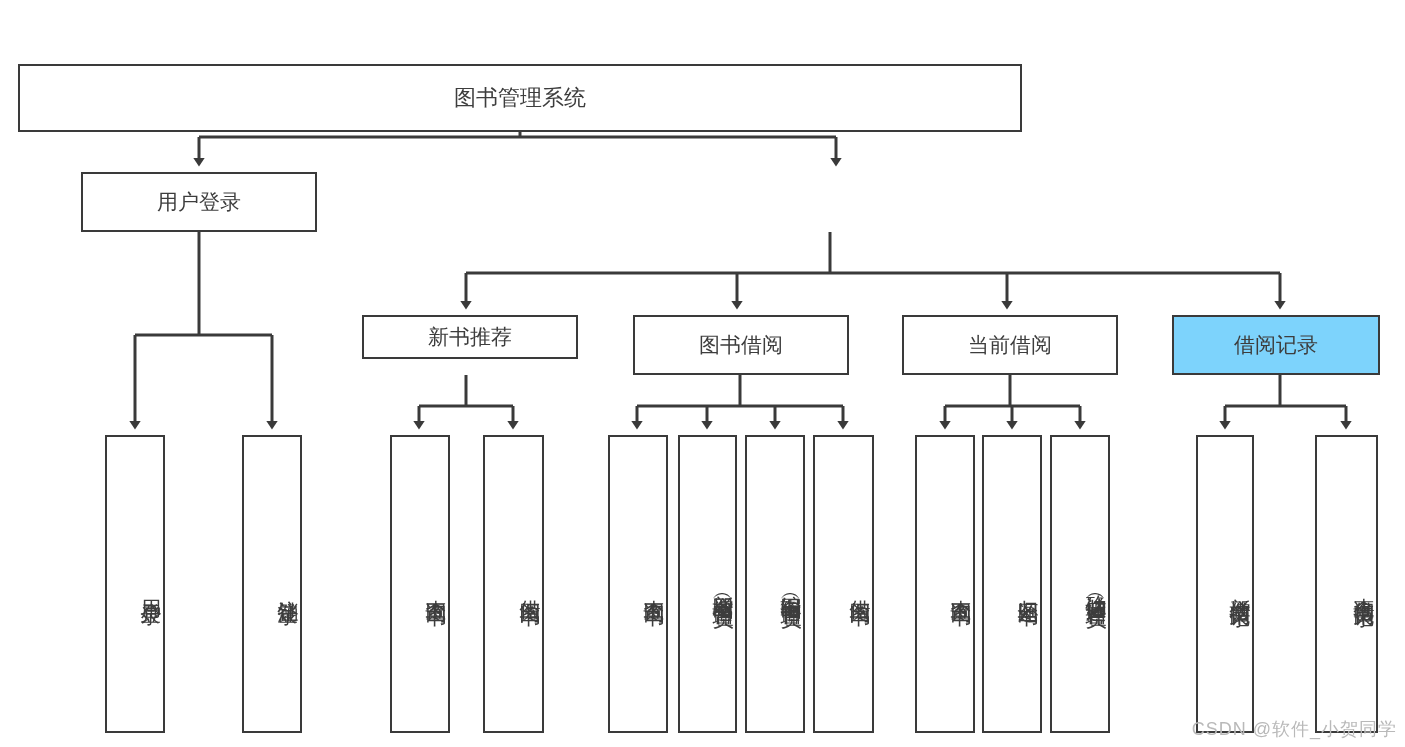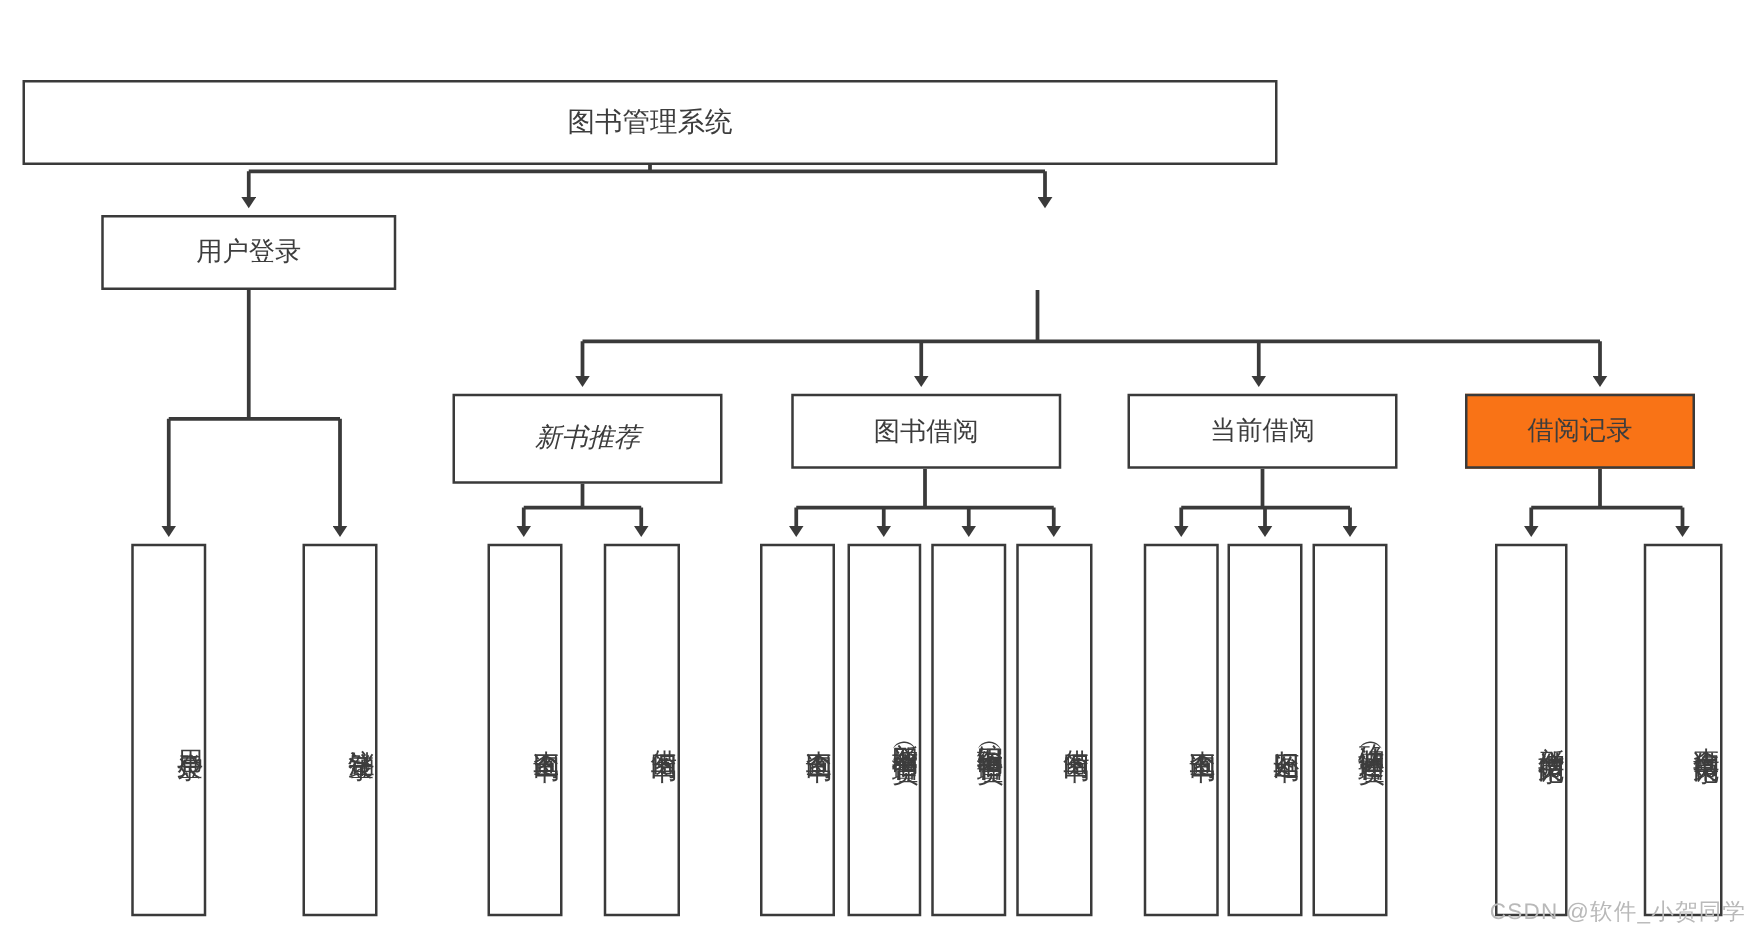--- a/index.html
+++ b/index.html
@@ -100,24 +100,24 @@
       <path d="M1225,406 L1346,406"></path>
       <path d="M1225,406 L1225,422" marker-end="url(#arrow)"></path>
       <path d="M1346,406 L1346,422" marker-end="url(#arrow)"></path>
     </g>
   </svg>
 
   <div class="node root h" style="left: 18px; top: 28px; width: 1004px; height: 68px; border-color: rgb(58, 58, 58); color: rgb(61, 61, 61); background: rgb(255, 255, 255); margin-top: 36px;">图书管理系统</div>
 
   <div class="node h" style="left: 81px; top: 172px; width: 236px; height: 60px; border-color: rgb(58, 58, 58); color: rgb(61, 61, 61); background: rgb(255, 255, 255);">用户登录</div>
 
-  <div class="node h" style="left: 362px; top: 315px; width: 216px; height: 72px; border-color: rgb(58, 58, 58); color: rgb(61, 61, 61); background: rgb(255, 255, 255); font-style: italic;">新书推荐</div>
-  <div class="node h" style="left: 633px; top: 315px; width: 216px; height: 60px; border-color: rgb(58, 58, 58); color: rgb(61, 61, 61); background: rgb(255, 255, 255); font-family: Liberation Serif, serif;">图书借阅</div>
+  <div class="node h" style="left: 362px; top: 315px; width: 216px; height: 44px; border-color: rgb(58, 58, 58); color: rgb(61, 61, 61); background: rgb(255, 255, 255);">新书推荐</div>
+  <div class="node h" style="left: 633px; top: 315px; width: 216px; height: 60px; border-color: rgb(58, 58, 58); color: rgb(61, 61, 61); background: rgb(255, 255, 255);">图书借阅</div>
   <div class="node h" style="left: 902px; top: 315px; width: 216px; height: 60px; border-color: rgb(58, 58, 58); color: rgb(61, 61, 61); background: rgb(255, 255, 255);">当前借阅</div>
-  <div class="node h" style="left: 1172px; top: 315px; width: 184px; height: 60px; border-color: rgb(58, 58, 58); color: rgb(61, 61, 61); background: #f97316;">借阅记录</div>
+  <div class="node h" style="left: 1172px; top: 315px; width: 208px; height: 60px; border-color: rgb(58, 58, 58); color: rgb(61, 61, 61); background: #7dd3fc;">借阅记录</div>
 
   <div class="node v" style="left: 105px; top: 435px; width: 60px; height: 298px; border-color: rgb(58, 58, 58); color: rgb(61, 61, 61); background: rgb(255, 255, 255);">用户登录</div>
   <div class="node v" style="left: 242px; top: 435px; width: 60px; height: 298px; border-color: rgb(58, 58, 58); color: rgb(61, 61, 61); background: rgb(255, 255, 255);">注销登录</div>
 
   <div class="node v" style="left: 390px; top: 435px; width: 60px; height: 298px; border-color: rgb(58, 58, 58); color: rgb(61, 61, 61); background: rgb(255, 255, 255);">查询图书</div>
   <div class="node v" style="left: 483px; top: 435px; width: 61px; height: 298px; border-color: rgb(58, 58, 58); color: rgb(61, 61, 61); background: rgb(255, 255, 255);">借阅图书</div>
 
   <div class="node v" style="left: 608px; top: 435px; width: 60px; height: 298px; border-color: rgb(58, 58, 58); color: rgb(61, 61, 61); background: rgb(255, 255, 255);">查询图书</div>
   <div class="node v" style="left: 678px; top: 435px; width: 59px; height: 298px; border-color: rgb(58, 58, 58); color: rgb(61, 61, 61); background: rgb(255, 255, 255);">新增图书（管理员）</div>
   <div class="node v" style="left: 745px; top: 435px; width: 60px; height: 298px; border-color: rgb(58, 58, 58); color: rgb(61, 61, 61); background: rgb(255, 255, 255);">编辑图书（管理员）</div>

